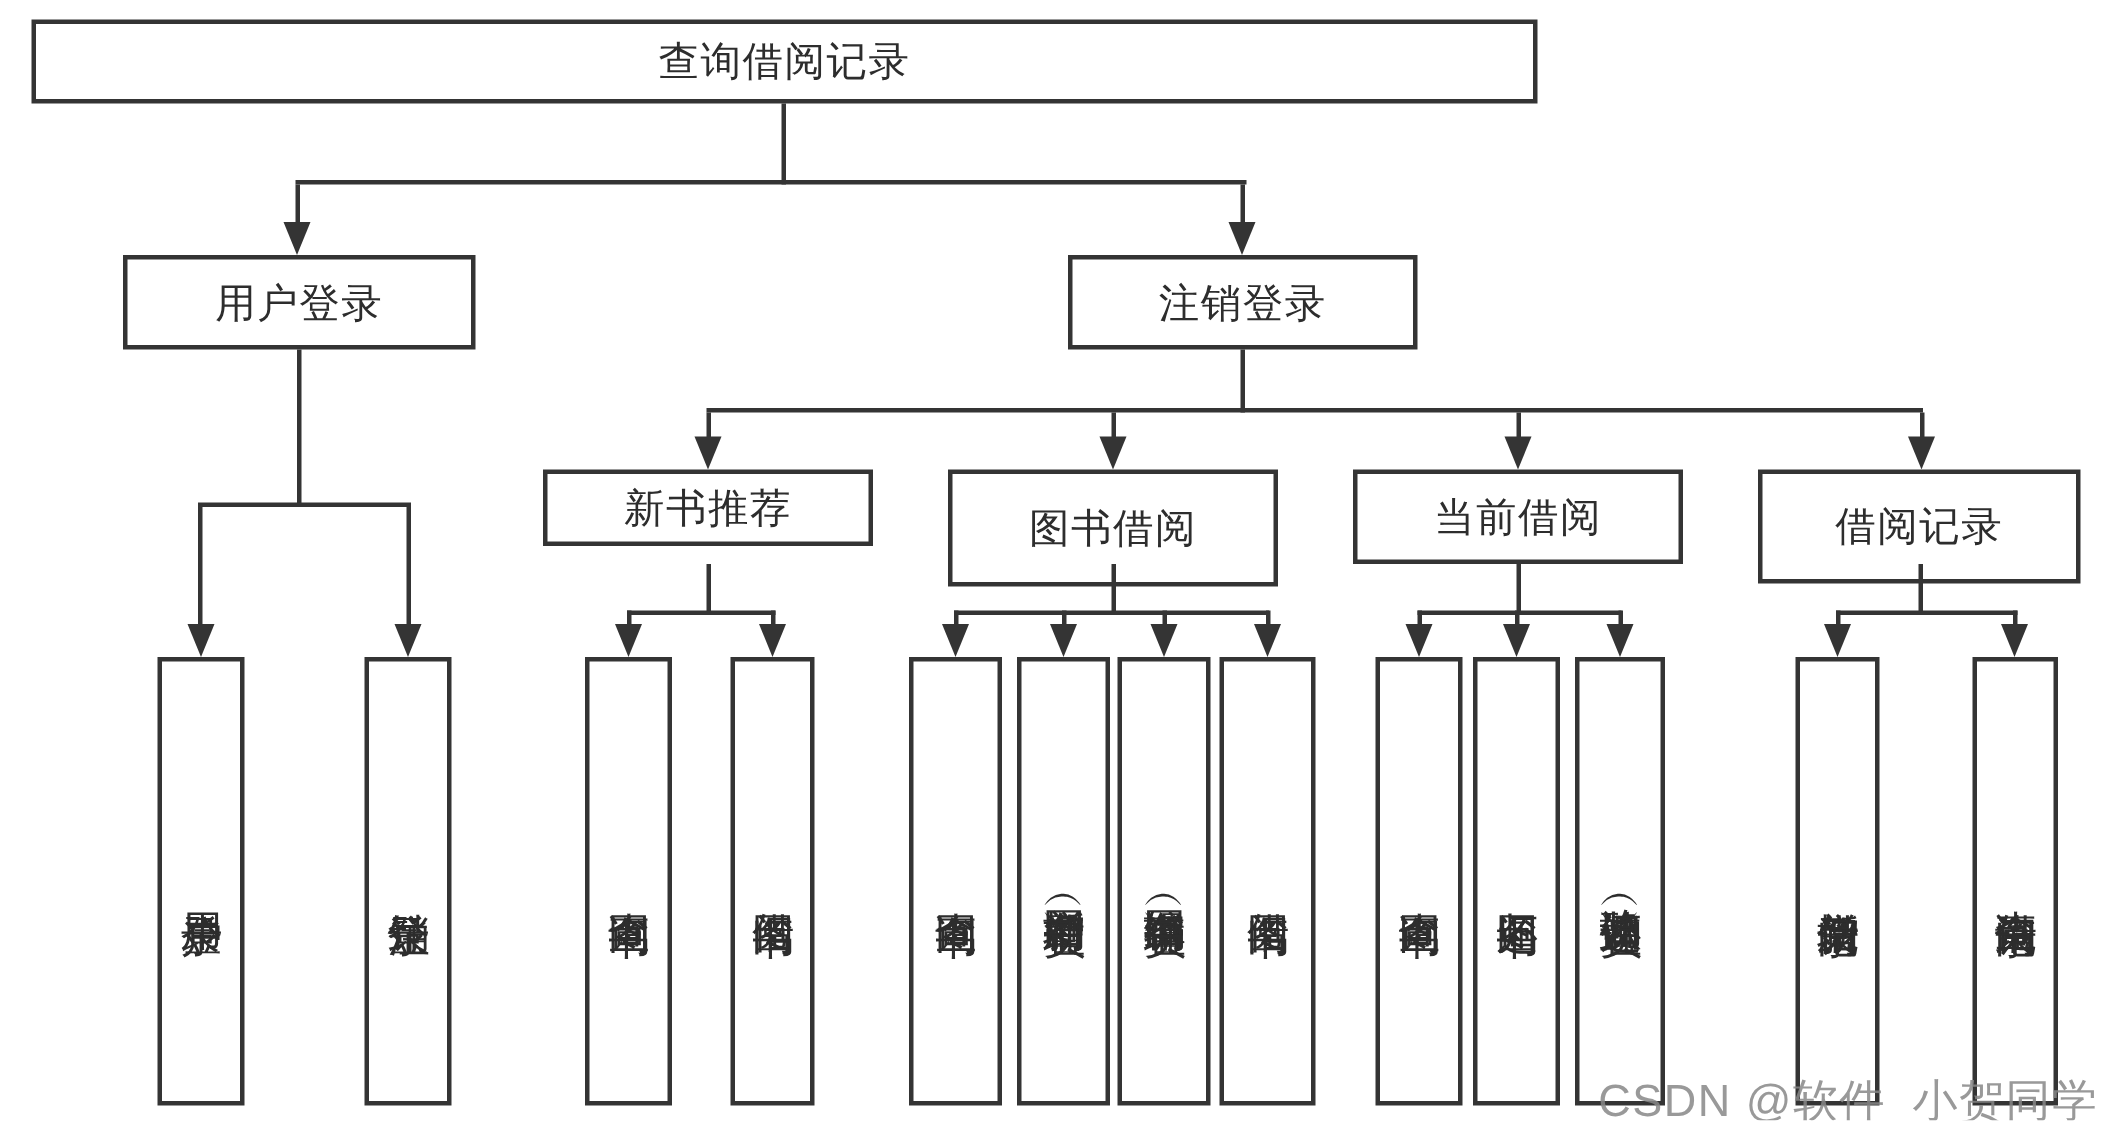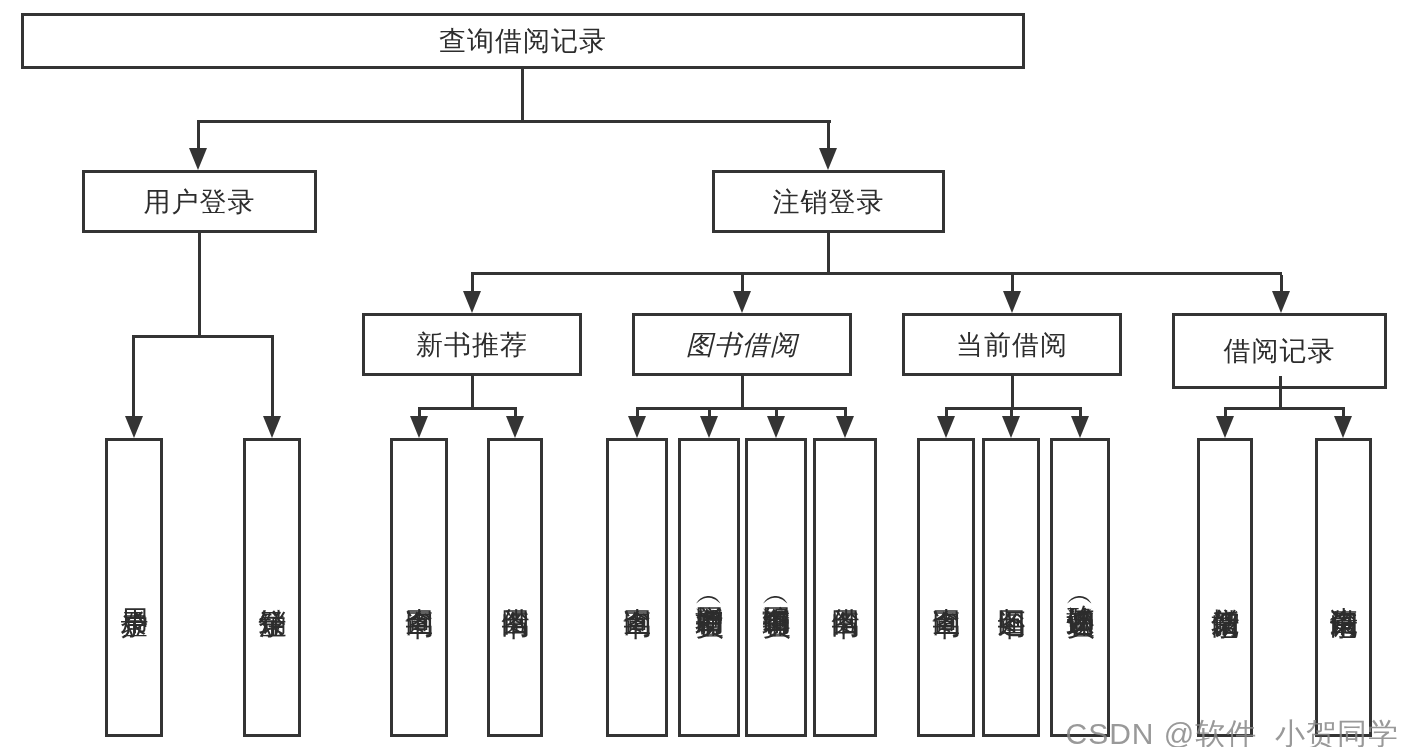--- a/index.html
+++ b/index.html
@@ -96,22 +96,22 @@
   <div class="hline" style="left:471px; top:272px; width:811px;"></div>
   <div class="vline" style="left:471px; top:275px; height:18px;"></div>
   <div class="arrowhead" style="left:463px; top:291px;"></div>
   <div class="vline" style="left:741px; top:275px; height:18px;"></div>
   <div class="arrowhead" style="left:733px; top:291px;"></div>
   <div class="vline" style="left:1011px; top:275px; height:18px;"></div>
   <div class="arrowhead" style="left:1003px; top:291px;"></div>
   <div class="vline" style="left:1280px; top:275px; height:18px;"></div>
   <div class="arrowhead" style="left:1272px; top:291px;"></div>
 
-  <div class="node" style="left:362px; top:313px; width:220px; height:63px;">新书推荐</div>
-  <div class="node" style="left:632px; top:313px; width:220px; height:63px;font-style:italic;">图书借阅</div>
+  <div class="node" style="left:362px; top:313px; width:220px; height:51px;">新书推荐</div>
+  <div class="node" style="left:632px; top:313px; width:220px; height:78px;">图书借阅</div>
   <div class="node" style="left:902px; top:313px; width:220px; height:63px;">当前借阅</div>
   <div class="node" style="left:1172px; top:313px; width:215px; height:76px;">借阅记录</div>
 
   <div class="vline" style="left:471px; top:376px; height:33px;"></div>
   <div class="hline" style="left:418px; top:407px; width:99px;"></div>
   <div class="vline" style="left:418px; top:407px; height:12px;"></div>
   <div class="arrowhead" style="left:410px; top:416px;"></div>
   <div class="vline" style="left:514px; top:407px; height:12px;"></div>
   <div class="arrowhead" style="left:506px; top:416px;"></div>
 

